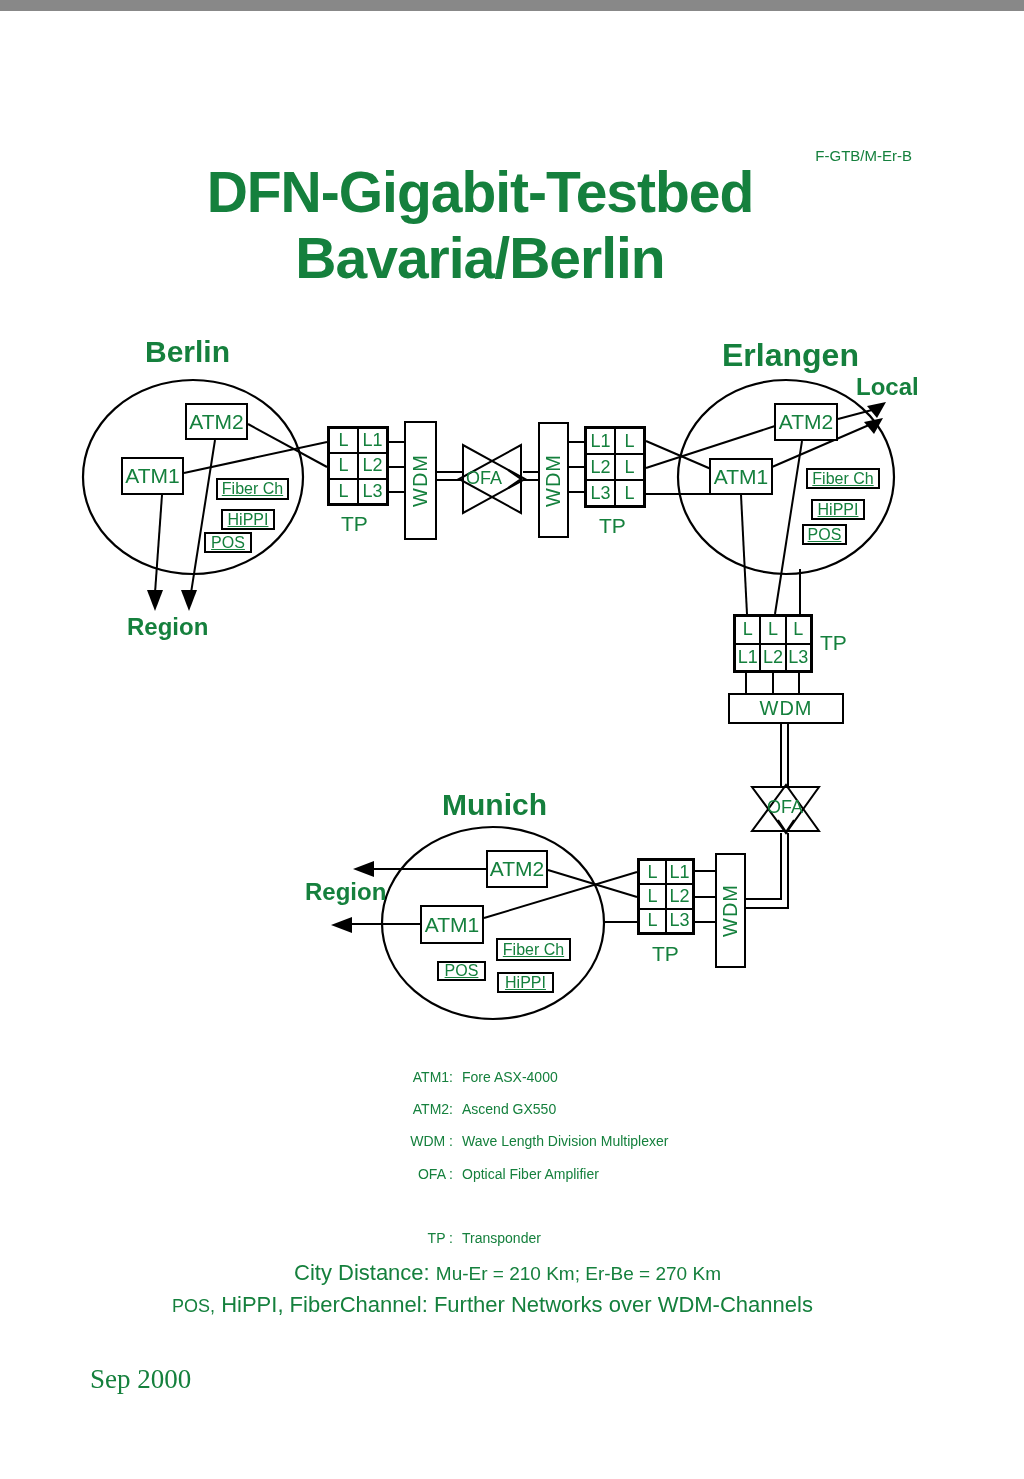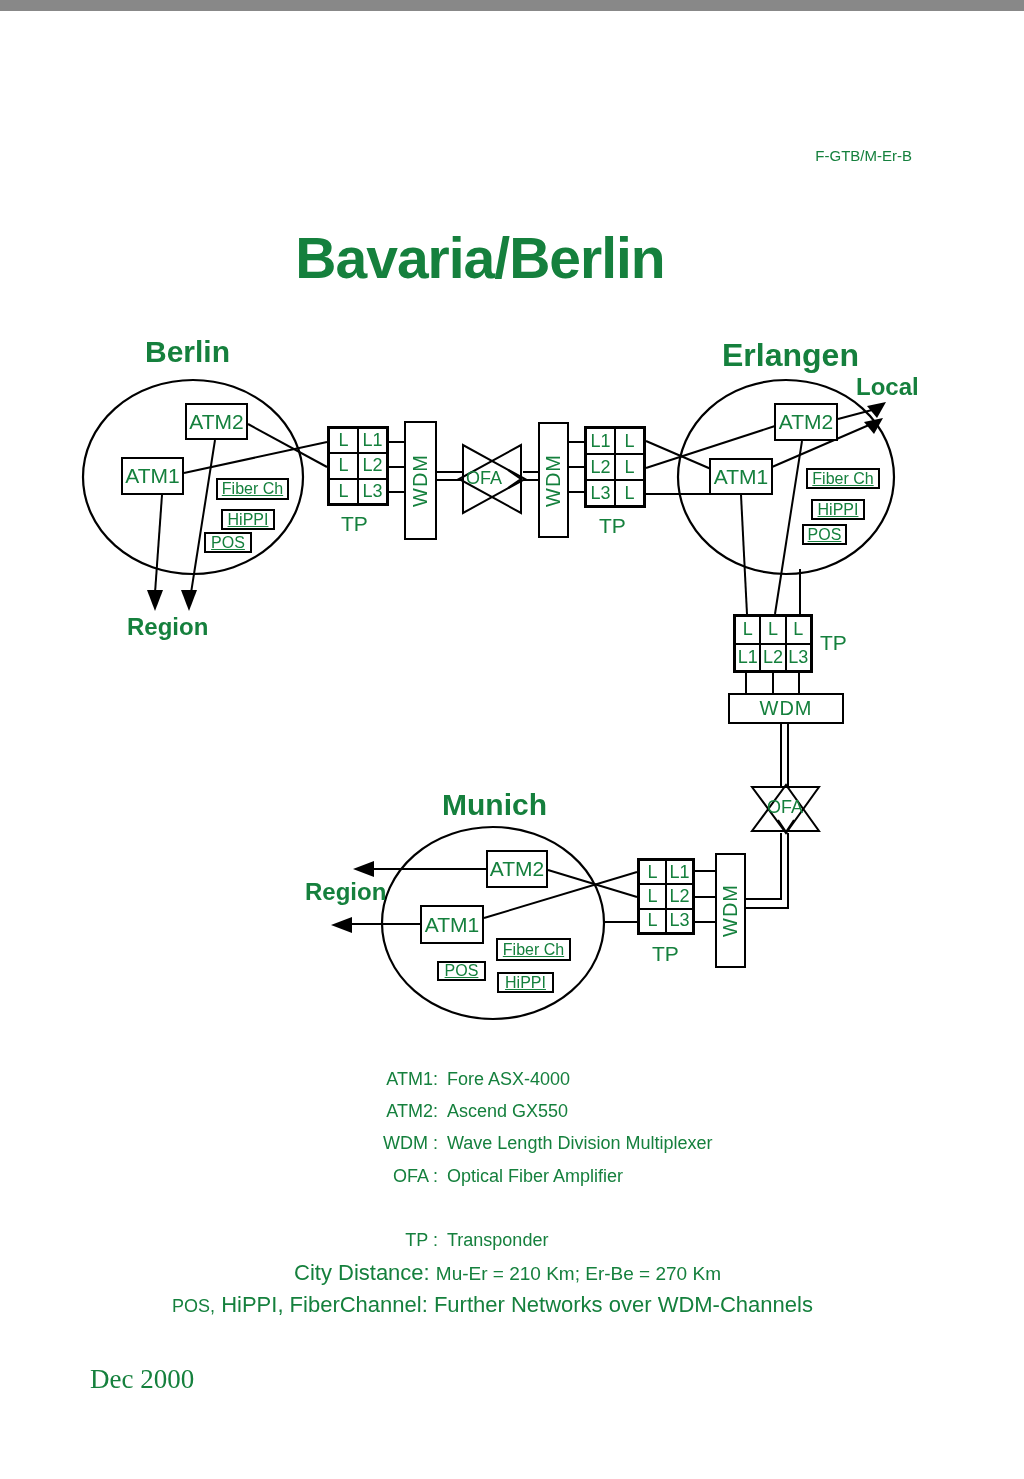--- a/index.html
+++ b/index.html
@@ -15,21 +15,21 @@
         font-size:16px;box-sizing:border-box;}
   .sbox span{text-decoration:underline;}
   .tpgrid{z-index:2;display:grid;border:2px solid #000;background:#fff;box-sizing:border-box;}
   .tpcell{border:1px solid #000;display:flex;align-items:center;justify-content:center;font-size:18px;}
   .wdmv{z-index:2;border:2.5px solid #000;background:#fff;display:flex;align-items:center;justify-content:center;box-sizing:border-box;}
   .wdmv span{transform:rotate(-90deg);font-size:20px;letter-spacing:1px;}
   .wdmh{z-index:2;border:2.5px solid #000;background:#fff;display:flex;align-items:center;justify-content:center;
         font-size:20px;letter-spacing:1px;box-sizing:border-box;}
   .ofatxt{z-index:2;font-size:18px;}
   .title{left:60px;top:148px;width:840px;text-align:center;font-size:57px;font-weight:bold;line-height:66px;letter-spacing:-1px;}
-  .legend-row{left:1px;top:0;width:936px;font-size:18px;}
+  .legend-row{left:16px;top:0;width:936px;font-size:14px;}
   .legend-row .term{display:inline-block;width:437px;text-align:right;}
   .legend-row .desc{margin-left:9px;}
   .serif{font-family:"Liberation Serif",serif;}
 </style>
 </head>
 <body>
 
 <div class="page">
 
   <svg class="lines" width="1024" height="1479" viewBox="0 0 1024 1479">
@@ -105,20 +105,21 @@
       <polygon points="155,600 147,579 163,579"></polygon>
       <polygon points="189,600 181,579 197,579"></polygon>
       <polygon points="886,391 867,395 877,407"></polygon>
       <polygon points="883,407 864,411 874,423"></polygon>
       <polygon points="353,858 374,850 374,866"></polygon>
       <polygon points="331,914 352,906 352,922"></polygon>
     </g>
   </svg>
 
   <div class="abs lbl" style="left:812px;top:136px;width:100px;text-align:right;font-size:15px;">F-GTB/M-Er-B</div>
+  <div class="abs lbl title">DFN-Gigabit-Testbed</div>
   <div class="abs lbl title" style="top:214px;">Bavaria/Berlin</div>
 
   <div class="abs lbl bold" style="left:145px;top:324px;font-size:30px;">Berlin</div>
   <div class="abs lbl bold" style="left:722px;top:326px;font-size:32px;">Erlangen</div>
   <div class="abs lbl bold" style="left:442px;top:777px;font-size:30px;">Munich</div>
   <div class="abs lbl bold" style="left:856px;top:362px;font-size:24px;">Local</div>
   <div class="abs lbl bold" style="left:127px;top:602px;font-size:24px;">Region</div>
   <div class="abs lbl bold" style="left:305px;top:867px;font-size:24px;">Region</div>
 
   <div class="abs box" style="left:185px;top:392px;width:63px;height:37px;">ATM2</div>
@@ -232,15 +233,15 @@
   </div>
   <div class="abs lbl" style="left:294px;top:1249px;font-size:22px;">
     <span>City Distance:</span>
     <span style="font-size:19px;">Mu-Er = 210 Km; Er-Be = 270 Km</span>
   </div>
   <div class="abs lbl" style="left:172px;top:1281px;font-size:22px;">
     <span style="font-size:18px;">POS,</span>
     <span>HiPPI, FiberChannel: Further Networks over WDM-Channels</span>
   </div>
 
-  <div class="abs lbl serif" style="left:90px;top:1353px;font-size:27px;">Dec 2000</div>
+  <div class="abs lbl serif" style="left:90px;top:1353px;font-size:27px;">Sep 2000</div>
 
 </div>
 
 </body></html>

